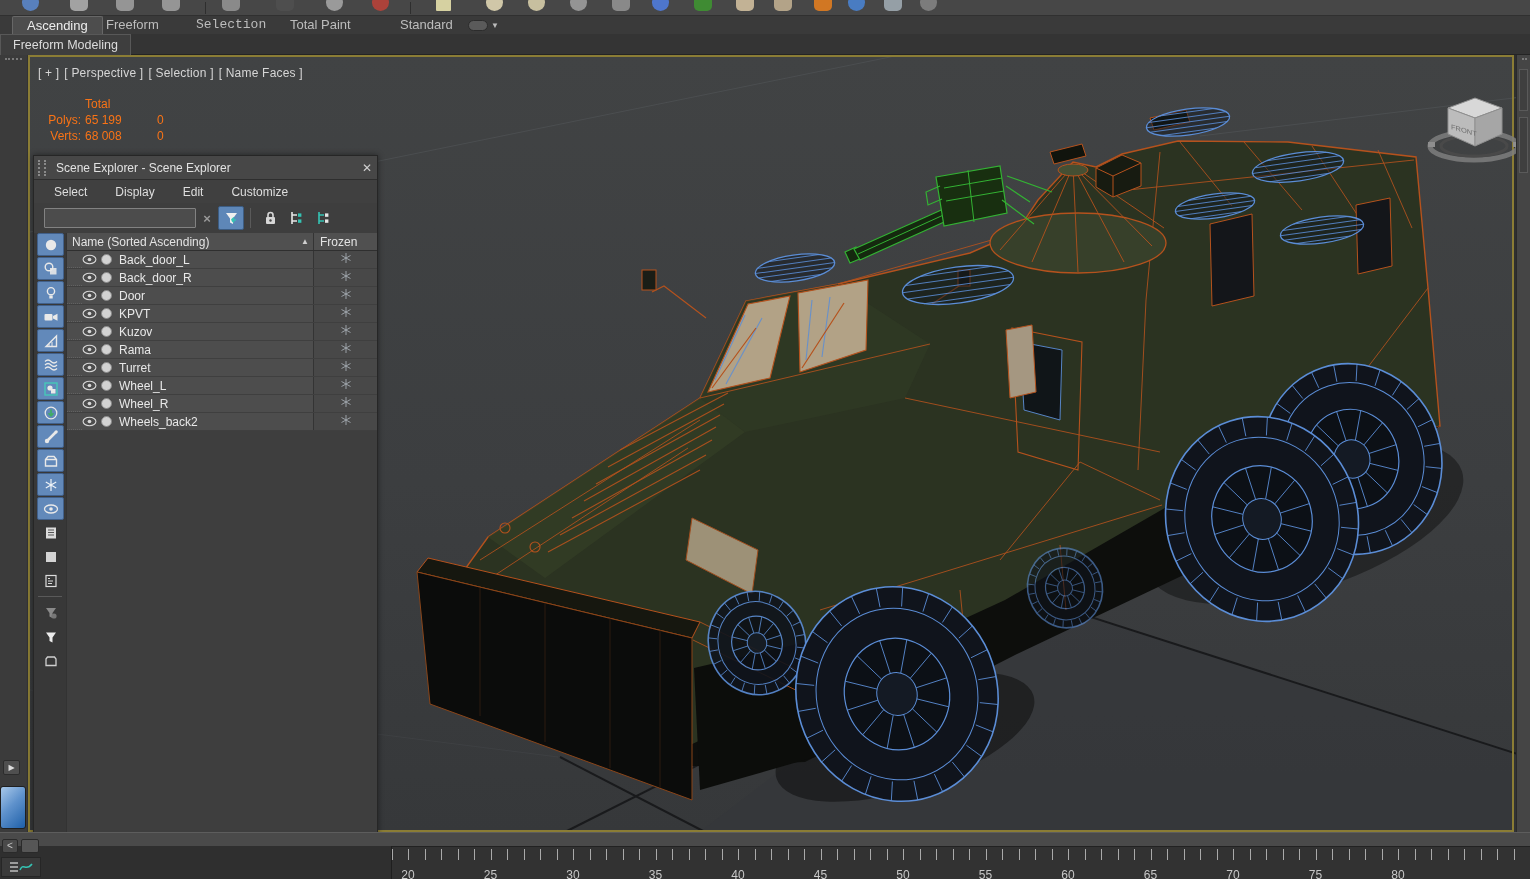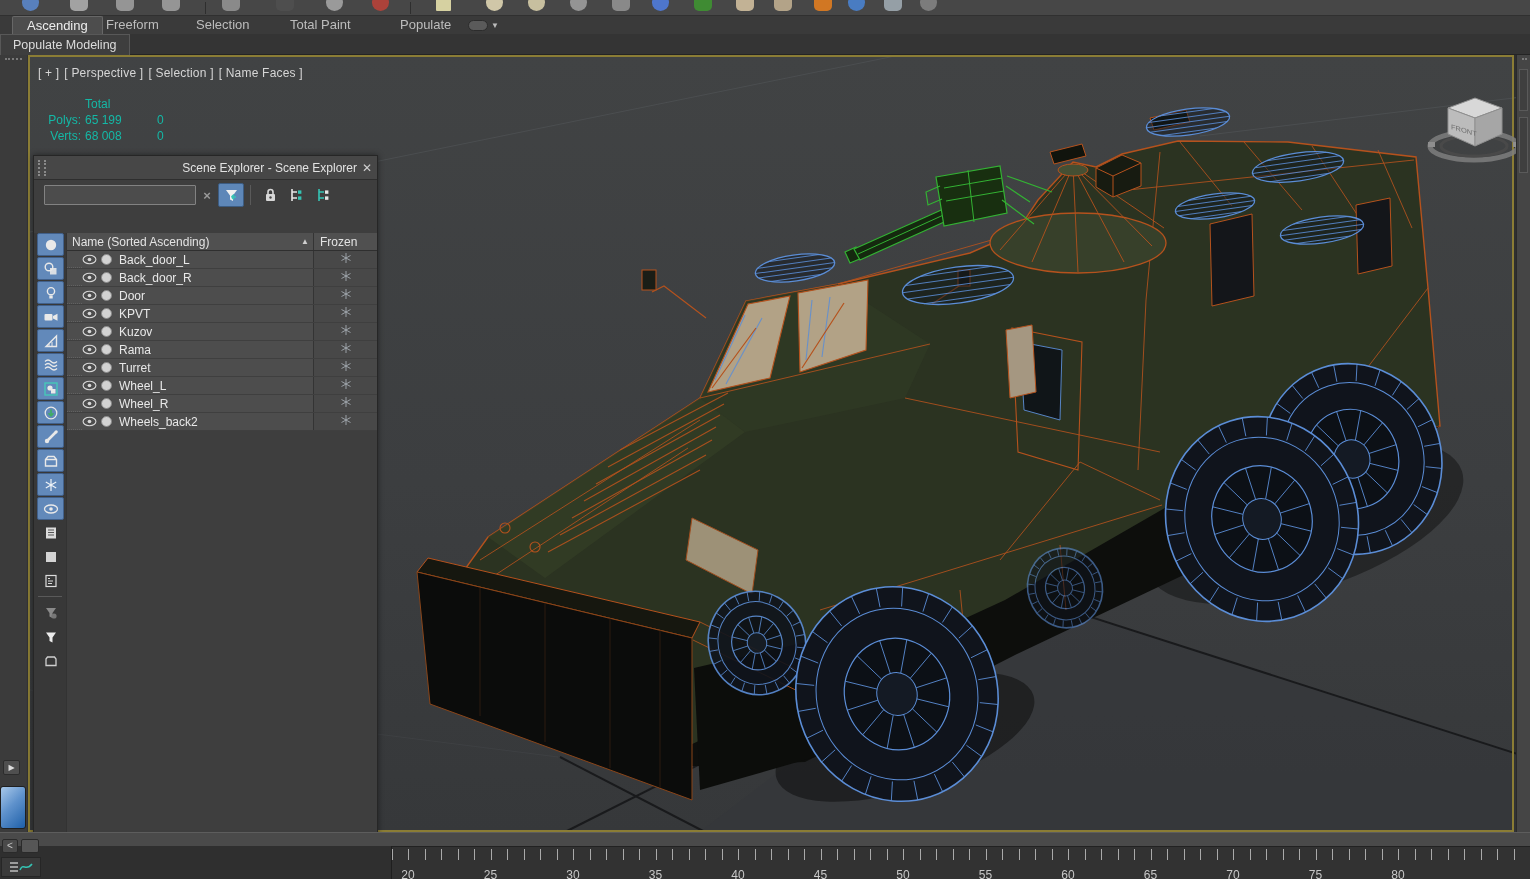--- a/index.html
+++ b/index.html
@@ -26,35 +26,35 @@
   .ribbon-drop .car{font-size:8px;color:#bbb;}
   .panel-bar{position:absolute;left:0;top:34px;width:1530px;height:21px;background:#343434;border-bottom:1px solid #242424;z-index:40;}
   .panel-tab{display:inline-block;height:21px;line-height:20px;padding:0 12px;background:#3e3e3e;border:1px solid #585858;border-bottom:none;font-size:12.5px;color:#dcdcdc;}
 
   
   .viewport-bg{position:absolute;left:28px;top:55px;width:1486px;height:777px;background:linear-gradient(180deg,#414344 0%,#3c3e40 55%,#36383a 100%);z-index:1;}
   #scene{position:absolute;left:0;top:0;width:1530px;height:879px;z-index:4;}
   .viewport-border{position:absolute;left:28px;top:55px;width:1486px;height:777px;border:2px solid #8b7d35;z-index:8;pointer-events:none;}
   .vp-label{position:absolute;left:38px;top:66px;z-index:10;font-size:12px;color:#d6d6d6;letter-spacing:.2px;}
   .vp-label span{margin-right:5px;cursor:default;}
-  .stats{position:absolute;left:45px;top:96px;z-index:10;font-size:12px;color:#14b8a6;}
+  .stats{position:absolute;left:45px;top:96px;z-index:10;font-size:12px;color:#f97316;}
   .stats .srow{display:grid;grid-template-columns:40px 72px 30px;line-height:16px;}
   .stats .c1{text-align:right;padding-right:4px;}
 
   
   .left-strip{position:absolute;left:0;top:55px;width:28px;height:777px;background:#3b3b3b;border-right:1px solid #333;z-index:12;}
   .grip-h{height:5px;margin:3px 5px 0 5px;border-top:2px dotted #7a7a7a;}
   .mini-play{position:absolute;left:3px;top:705px;width:17px;height:15px;background:#4f4f4f;border:1px solid #2c2c2c;border-radius:2px;color:#ddd;font-size:8px;line-height:13px;text-align:center;}
   .blue-swatch{position:absolute;left:0px;top:731px;width:26px;height:43px;border:1px solid #1f1f1f;border-radius:3px;background:linear-gradient(135deg,#a9c9ea 0%,#5f92cc 45%,#1e5fa8 100%);}
 
   
   .explorer{position:absolute;left:33px;top:155px;width:345px;height:691px;background:#3e3e3e;border:1px solid #262626;box-shadow:0 0 6px rgba(0,0,0,.45);z-index:20;font-size:12px;}
   .ex-title{height:24px;background:#474747;border-bottom:1px solid #2e2e2e;display:flex;align-items:center;}
   .ex-grip{width:8px;height:16px;margin-left:4px;border-left:2px dotted #8a8a8a;border-right:2px dotted #8a8a8a;}
-  .ex-title .t{flex:1;padding-left:10px;color:#e2e2e2;text-align:right;}
+  .ex-title .t{flex:1;padding-left:10px;color:#e2e2e2;}
   .ex-close{width:20px;color:#cfcfcf;font-size:12px;text-align:center;cursor:default;}
   .ex-menu{height:23px;background:#404040;display:flex;align-items:center;padding-left:20px;gap:28px;color:#dedede;}
   .ex-menu span{cursor:default;}
   .ex-tools{height:30px;display:flex;align-items:center;padding-left:10px;position:relative;}
   .ex-search{width:152px;height:20px;background:#4c4c4c;border:1px solid #828282;border-radius:1px;color:#eee;font-size:12px;padding:0 4px;outline:none;}
   .ex-clear{width:22px;text-align:center;color:#9a9a9a;font-size:13px;font-weight:bold;}
   .ex-btn{width:26px;height:24px;display:flex;align-items:center;justify-content:center;border-radius:2px;}
   .ex-btn.blueon{background:#5e87b8;border:1px solid #3c5c82;}
   .ex-vsep{width:1px;height:20px;background:#5a5a5a;margin:0 6px;}
   .ex-body{position:absolute;top:77px;bottom:0;left:0;right:0;display:flex;}
@@ -125,27 +125,27 @@
       <div class="tstub ball" style="background: rgb(128, 128, 128); left: 920px;"></div>
     </div>
 
   <div class="ribbon-tabs" id="ribbon-tabs">
     <div class="ribbon-drop">
       <span class="pill"></span>
       <span class="car">▼</span>
     </div>
   <div class="rtab active" style="left: 12px;">Ascending</div>
       <div class="rtab" style="left: 92px;">Freeform</div>
-      <div class="rtab" style="left: 182px;">Selection</div>
+      <div class="rtab" style="left: 182px; font-family: Liberation Mono, monospace;">Selection</div>
       <div class="rtab" style="left: 276px;">Total Paint</div>
-      <div class="rtab" style="left: 386px;">Populate</div>
+      <div class="rtab" style="left: 386px;">Standard</div>
     </div>
 
   <div class="panel-bar">
-    <span class="panel-tab">Populate Modeling</span>
+    <span class="panel-tab">Freeform Modeling</span>
   </div>
 
   <div class="viewport-bg"></div>
 
   <svg id="scene" viewBox="0 0 1530 879">
     <g id="grid">
       <polygon points="1013,592 1530,758 1530,832 700,832" fill="#35373a" opacity=".55"></polygon>
       <path d="M30,232 L900,55" stroke="#4b4e50" fill="none"></path>
       <path d="M1200,136 L1530,96" stroke="#4b4e50" fill="none"></path>
       <path d="M30,690 L558,757" stroke="#3e4043" fill="none"></path>
@@ -312,20 +312,26 @@
     <polygon points="30,24 57,34 57,62 30,50" fill="#bcbcbc" stroke="#8f8f8f" stroke-width="1"></polygon>
     <polygon points="57,34 84,24 84,50 57,62" fill="#a6a6a6" stroke="#8f8f8f" stroke-width="1"></polygon>
     <text x="0" y="0" transform="translate(33,45) skewY(16) scale(1,.9)" font-size="7.5" fill="#6e6e6e">FRONT</text>
   </svg>
 
   <div class="explorer">
     <div class="ex-title">
       <span class="ex-grip"></span>
       <span class="t">Scene Explorer - Scene Explorer</span>
       <span class="ex-close">✕</span>
+    </div>
+    <div class="ex-menu">
+      <span>Select</span>
+      <span>Display</span>
+      <span>Edit</span>
+      <span>Customize</span>
     </div>
     <div class="ex-tools">
       <input class="ex-search" type="text" placeholder="" style="">
       <span class="ex-clear">×</span>
       <span class="ex-btn blueon">
         <svg width="17" height="17" viewBox="0 0 17 17">
           <path d="M3,3 L14,3 L10,8.5 L10,14 L7,12.5 L7,8.5 Z" fill="#efefef"></path>
           <path d="M13,10 L8.5,10 M8.5,10 L11,7.6 M8.5,10 L11,12.4" stroke="#35c4b4" stroke-width="1.6" fill="none"></path>
         </svg>
       </span>

